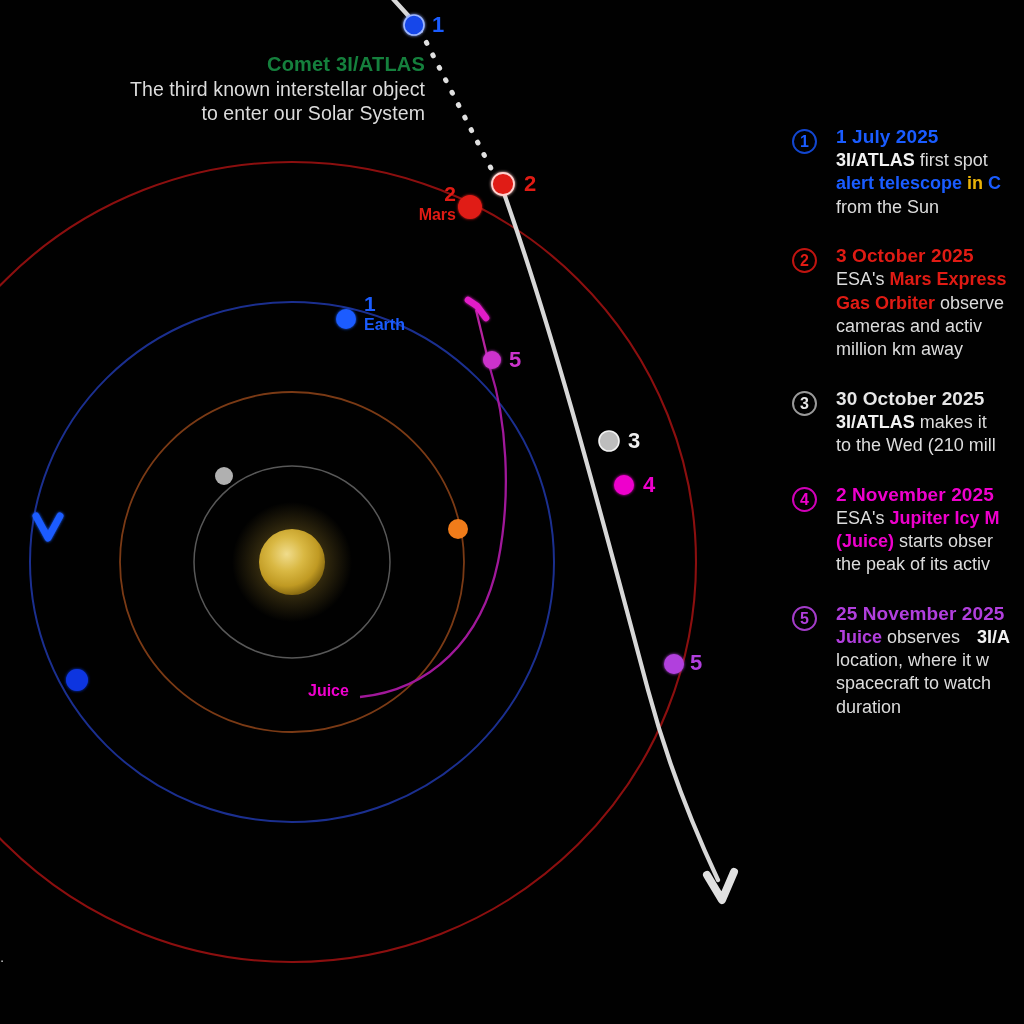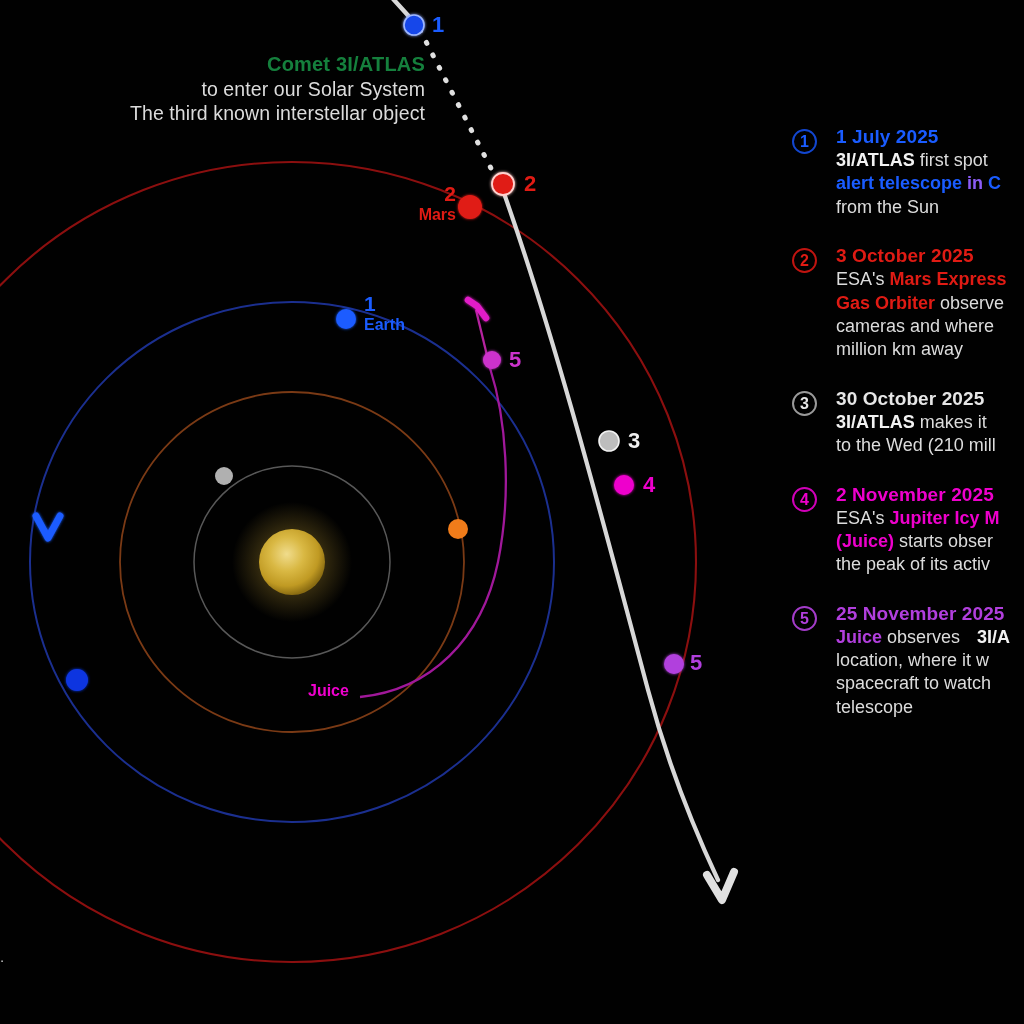--- a/index.html
+++ b/index.html
@@ -227,22 +227,22 @@
 
     <circle cx="492" cy="360" r="9" fill="#cc33cc" filter="url(#tinyGlow)"></circle>
 
     <g opacity="0.0">
       <line x1="346" y1="319" x2="366" y2="310" stroke="#1a5cff" stroke-width="1"></line>
     </g>
   </svg>
 
   <div id="title-block">
     <span class="main-title">Comet 3I/ATLAS</span>
+    <span class="sub-line">The third known interstellar object</span>
     <span class="sub-line">to enter our Solar System</span>
-    <span class="sub-line">The third known interstellar object</span>
   </div>
 
   <div class="map-label" style="left:364px; top:292px; color:#1a5cff;">
     <span class="num">1</span>
     <span class="nm">Earth</span>
   </div>
 
   <div class="map-label" style="left:398px; top:182px; color:#e01b14; text-align:right; width:58px;">
     <span class="num">2</span>
     <span class="nm">Mars</span>
@@ -257,29 +257,29 @@
   <div class="marker-num" style="left:628px; top:428px; color:#efefef;">3</div>
   <div class="marker-num" style="left:643px; top:472px; color:#ee00cc;">4</div>
   <div class="marker-num" style="left:690px; top:650px; color:#b13fdd;">5</div>
   <div class="marker-num" style="left:509px; top:347px; color:#cc33cc;">5</div>
 
   <div id="timeline-panel">
       <div class="tl-entry">
         <div class="tl-badge" style="border-color: rgb(18, 70, 207); color: rgb(26, 92, 255);">1</div>
         <div class="tl-date" style="color: rgb(26, 92, 255);">1 July 2025</div>
         <div class="tl-body"><span style="font-weight: bold; color: rgb(242, 242, 242);">3I/ATLAS</span><span> first spot</span></div>
-        <div class="tl-body"><span class="hl" style="color: rgb(26, 92, 255);">alert telescope</span><span style="font-weight: bold; color: #8b5cf6;"> in </span><span class="hl" style="color: rgb(26, 92, 255);">C</span></div>
+        <div class="tl-body"><span class="hl" style="color: rgb(26, 92, 255);">alert telescope</span><span style="font-weight: bold; color: #eab308;"> in </span><span class="hl" style="color: rgb(26, 92, 255);">C</span></div>
         <div class="tl-body"><span>from the Sun</span></div>
       </div>
       <div class="tl-entry">
         <div class="tl-badge" style="border-color: rgb(192, 20, 16); color: rgb(224, 27, 20);">2</div>
         <div class="tl-date" style="color: rgb(224, 27, 20);">3 October 2025</div>
         <div class="tl-body"><span>ESA's </span><span class="hl" style="color: rgb(224, 27, 20);">Mars Express</span></div>
         <div class="tl-body"><span class="hl" style="color: rgb(224, 27, 20); margin-top: 48px;">Gas Orbiter</span><span> observe</span></div>
-        <div class="tl-body"><span>cameras and where</span></div>
+        <div class="tl-body"><span>cameras and activ</span></div>
         <div class="tl-body"><span>million km away</span></div>
       </div>
       <div class="tl-entry">
         <div class="tl-badge" style="border-color: rgb(154, 154, 154); color: rgb(230, 230, 230);">3</div>
         <div class="tl-date" style="color: rgb(230, 230, 230);">30 October 2025</div>
         <div class="tl-body"><span style="font-weight: bold; color: rgb(242, 242, 242);">3I/ATLAS</span><span> makes it</span></div>
         <div class="tl-body"><span>to the Wed (210 mill</span></div>
       </div>
       <div class="tl-entry">
         <div class="tl-badge" style="border-color: rgb(208, 0, 184); color: rgb(238, 0, 204);">4</div>
@@ -287,19 +287,19 @@
         <div class="tl-body"><span>ESA's </span><span class="hl" style="color: rgb(238, 0, 204);">Jupiter Icy M</span></div>
         <div class="tl-body"><span class="hl" style="color: rgb(238, 0, 204);">(Juice)</span><span> starts obser</span></div>
         <div class="tl-body"><span>the peak of its activ</span></div>
       </div>
       <div class="tl-entry">
         <div class="tl-badge" style="border-color: rgb(163, 60, 201); color: rgb(177, 63, 221);">5</div>
         <div class="tl-date" style="color: rgb(177, 63, 221);">25 November 2025</div>
         <div class="tl-body"><span class="hl" style="color: rgb(177, 63, 221);">Juice</span><span> observes </span><span style="font-weight: bold; color: rgb(242, 242, 242); margin-left: 12px;">3I/A</span></div>
         <div class="tl-body"><span>location, where it w</span></div>
         <div class="tl-body"><span>spacecraft to watch </span></div>
-        <div class="tl-body"><span>telescope</span></div>
+        <div class="tl-body"><span>duration</span></div>
       </div>
     </div>
 
   <div id="corner-fragment">.</div>
 
 </div>
 
 </body></html>

